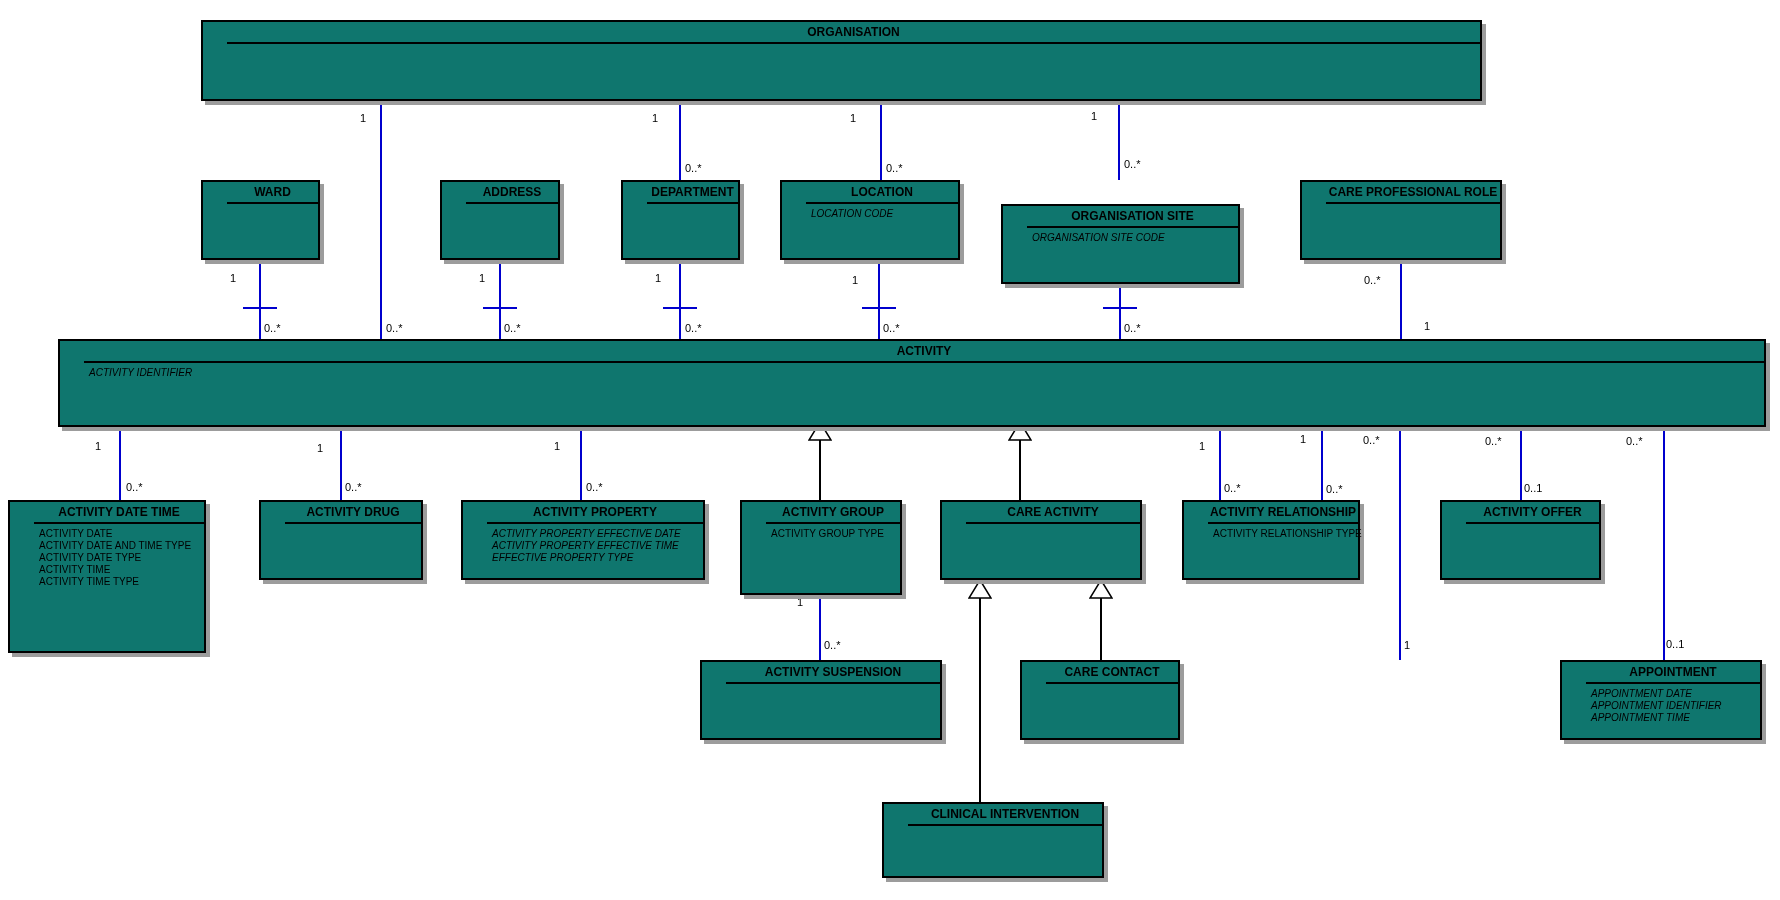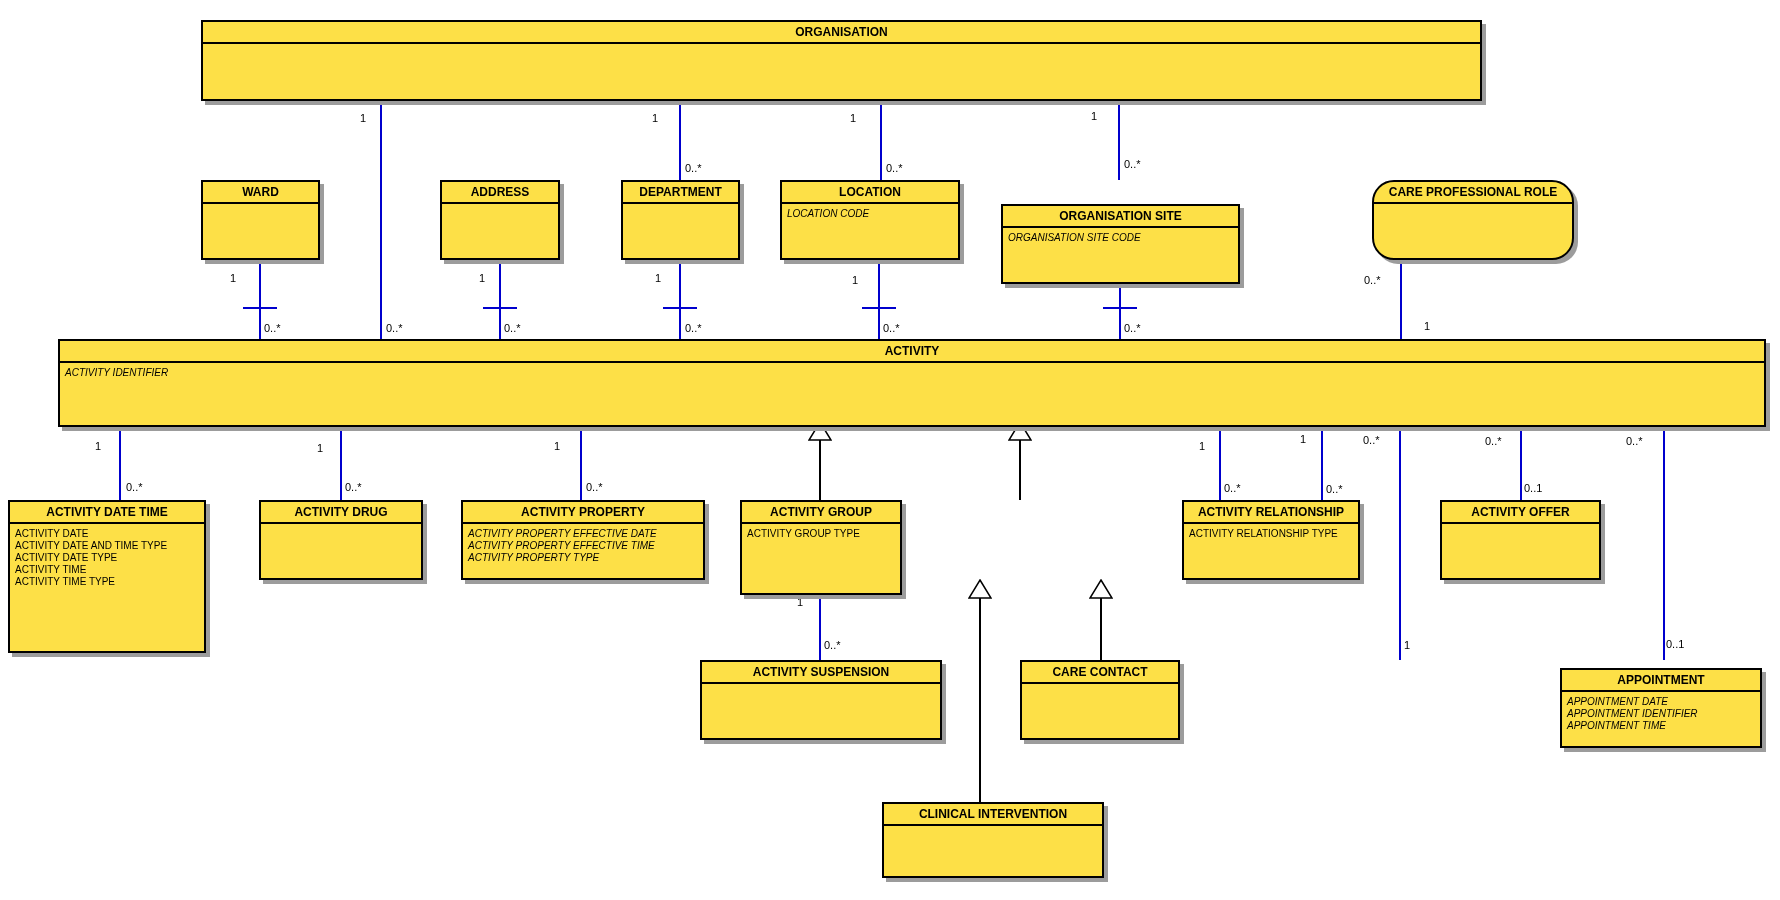--- a/index.html
+++ b/index.html
@@ -1,22 +1,22 @@
 <!DOCTYPE html>
 <html><head>
 <meta charset="utf-8">
 <style>
   html,body{margin:0;padding:0;background:#ffffff;}
   .canvas{
     position:relative;width:1780px;height:900px;background:#ffffff;
     font-family:"Liberation Sans",sans-serif;overflow:hidden;
   }
   .entity{
-    position:absolute;background:#fde047;border:2px solid #000000;
-    box-shadow:4px 4px 0 #9c9c9c;box-sizing:border-box;
+    position:absolute;background:#0f766e;border:2px solid #000000;
+    box-shadow:4px 4px 0 #9c9c9c;box-sizing:border-box;padding-left:24px;
   }
   .etitle{
     height:20px;line-height:20px;border-bottom:2px solid #000000;
     font-weight:bold;font-size:12px;text-align:center;white-space:nowrap;
     overflow:hidden;color:#000;
   }
   .eattrs{padding:4px 5px 0 5px;font-size:10px;line-height:12px;color:#000;}
   .eattrs .attr{white-space:nowrap;}
   .eattrs .i{font-style:italic;}
   .vline{position:absolute;width:2px;background:#0000cd;}
@@ -139,21 +139,21 @@
     </div>
   </div>
 
   <div class="entity" style="left:1001px;top:180px;width:239px;height:80px;margin-top:24px;">
     <div class="etitle">ORGANISATION SITE</div>
     <div class="eattrs">
       <div class="attr i">ORGANISATION SITE CODE</div>
     </div>
   </div>
 
-  <div class="entity" style="left:1372px;top:180px;width:202px;height:80px;border-radius:22px;">
+  <div class="entity" style="left:1300px;top:180px;width:202px;height:80px;">
     <div class="etitle">CARE PROFESSIONAL ROLE</div>
   </div>
 
   <div class="entity" style="left:58px;top:339px;width:1708px;height:88px;">
     <div class="etitle">ACTIVITY</div>
     <div class="eattrs">
       <div class="attr i">ACTIVITY IDENTIFIER</div>
     </div>
   </div>
 
@@ -170,31 +170,34 @@
 
   <div class="entity" style="left:259px;top:500px;width:164px;height:80px;">
     <div class="etitle">ACTIVITY DRUG</div>
   </div>
 
   <div class="entity" style="left:461px;top:500px;width:244px;height:80px;">
     <div class="etitle">ACTIVITY PROPERTY</div>
     <div class="eattrs">
       <div class="attr i">ACTIVITY PROPERTY EFFECTIVE DATE</div>
       <div class="attr i">ACTIVITY PROPERTY EFFECTIVE TIME</div>
-      <div class="attr i">ACTIVITY PROPERTY TYPE</div>
+      <div class="attr i">EFFECTIVE PROPERTY TYPE</div>
     </div>
   </div>
 
   <div class="entity" style="left:740px;top:500px;width:162px;height:95px;">
     <div class="etitle">ACTIVITY GROUP</div>
     <div class="eattrs">
       <div class="attr">ACTIVITY GROUP TYPE</div>
     </div>
   </div>
 
+  <div class="entity" style="left:940px;top:500px;width:202px;height:80px;">
+    <div class="etitle">CARE ACTIVITY</div>
+  </div>
 
   <div class="entity" style="left:1182px;top:500px;width:178px;height:80px;">
     <div class="etitle">ACTIVITY RELATIONSHIP</div>
     <div class="eattrs">
       <div class="attr">ACTIVITY RELATIONSHIP TYPE</div>
     </div>
   </div>
 
   <div class="entity" style="left:1440px;top:500px;width:161px;height:80px;">
     <div class="etitle">ACTIVITY OFFER</div>
@@ -202,21 +205,21 @@
 
   <div class="entity" style="left:700px;top:660px;width:242px;height:80px;">
     <div class="etitle">ACTIVITY SUSPENSION</div>
   </div>
 
   <div class="entity" style="left:1020px;top:660px;width:160px;height:80px;">
     <div class="etitle">CARE CONTACT</div>
   </div>
 
 
-  <div class="entity" style="left:1560px;top:660px;width:202px;height:80px;margin-top:8px;">
+  <div class="entity" style="left:1560px;top:660px;width:202px;height:80px;">
     <div class="etitle">APPOINTMENT</div>
     <div class="eattrs">
       <div class="attr i">APPOINTMENT DATE</div>
       <div class="attr i">APPOINTMENT IDENTIFIER</div>
       <div class="attr i">APPOINTMENT TIME</div>
     </div>
   </div>
 
   <div class="entity" style="left:882px;top:802px;width:222px;height:76px;">
     <div class="etitle">CLINICAL INTERVENTION</div>

